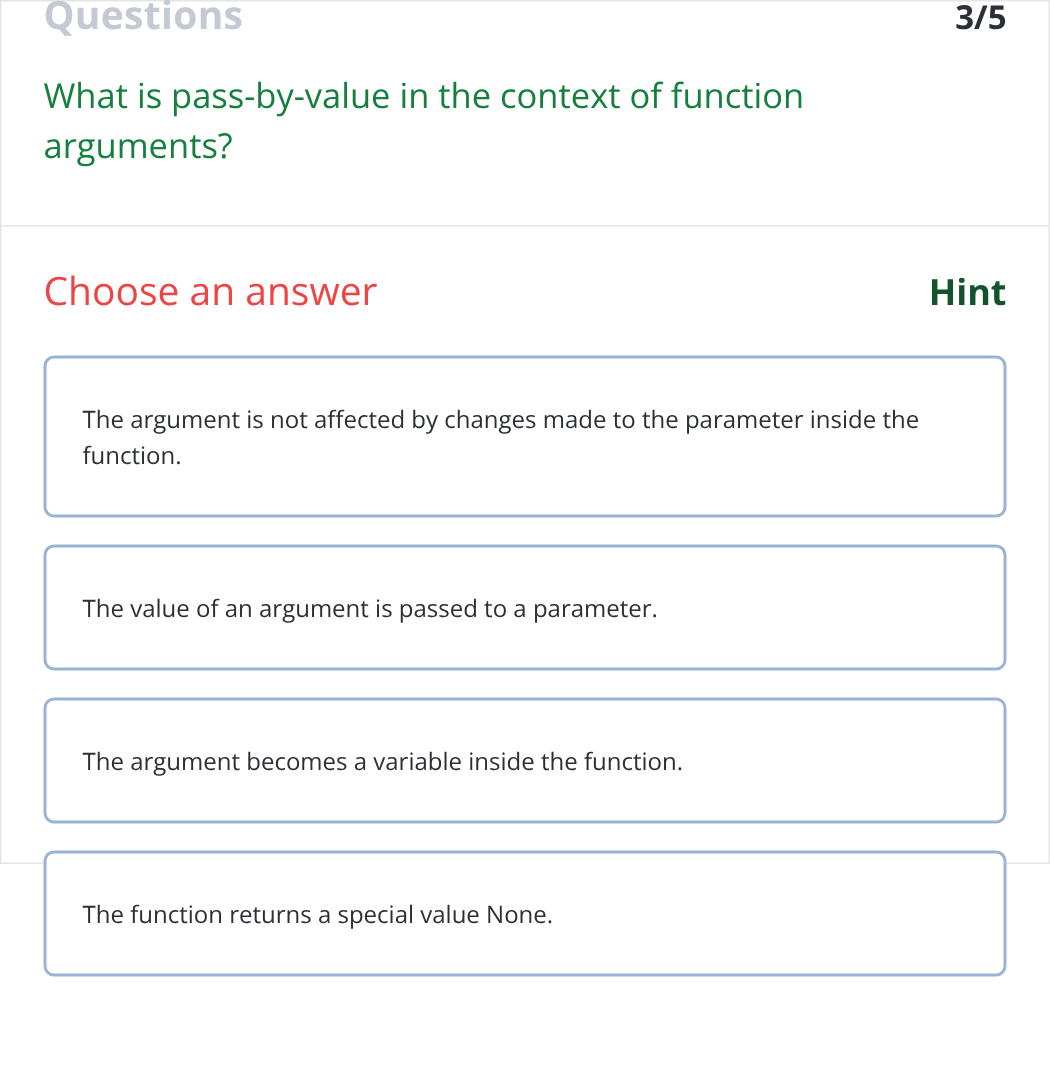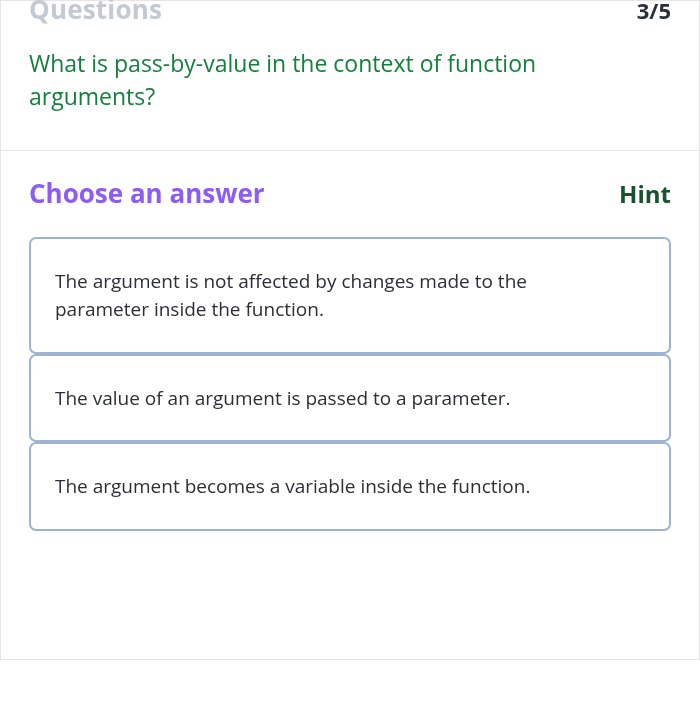--- a/index.html
+++ b/index.html
@@ -5,21 +5,21 @@
   * { box-sizing: border-box; margin: 0; padding: 0; }
   html, body {
     width: 700px;
     height: 718px;
     font-family: -apple-system, BlinkMacSystemFont, "Segoe UI", "Open Sans", Helvetica, Arial, sans-serif;
     background: #ffffff;
     overflow: hidden;
   }
   .page {
     width: 700px;
-    height: 660px;
+    height: 576px;
     border: 1px solid #e5e5e5;
     position: relative;
     background: #fff;
   }
   .top-section {
     padding: 0 28px 36px 28px;
     border-bottom: 1px solid #e5e5e5;
   }
   .top-row {
     display: flex;
@@ -49,34 +49,35 @@
     padding: 24px 28px 0 28px;
   }
   .answer-header {
     display: flex;
     justify-content: space-between;
     align-items: baseline;
     margin-bottom: 26px;
   }
   .choose-label {
     font-size: 26px;
-    font-weight: 700;
-    color: #8b5cf6;
+    font-weight: 400;
+    color: #ef4444;
   }
   .hint {
     font-size: 24px;
     font-weight: 700;
     color: #14532d;
     cursor: pointer;
   }
   .option {
     border: 2px solid #9bb4d6;
     border-radius: 7px;
     padding: 28px 24px;
-    font-size: 19px;
+    margin-bottom: 18px;
+    font-size: 16px;
     line-height: 1.5;
     color: #2c2f36;
     cursor: pointer;
     background: #fff;
   }
   .option-text { max-width: 560px; display: block; }
 </style>
 </head>
 <body>
 
@@ -101,15 +102,18 @@
     </div>
 
     <div class="option">
       <span class="option-text">The value of an argument is passed to a parameter.</span>
     </div>
 
     <div class="option">
       <span class="option-text">The argument becomes a variable inside the function.</span>
     </div>
 
+    <div class="option">
+      <span class="option-text">The function returns a special value None.</span>
+    </div>
 
   </div>
 </div>
 
 </body></html>

